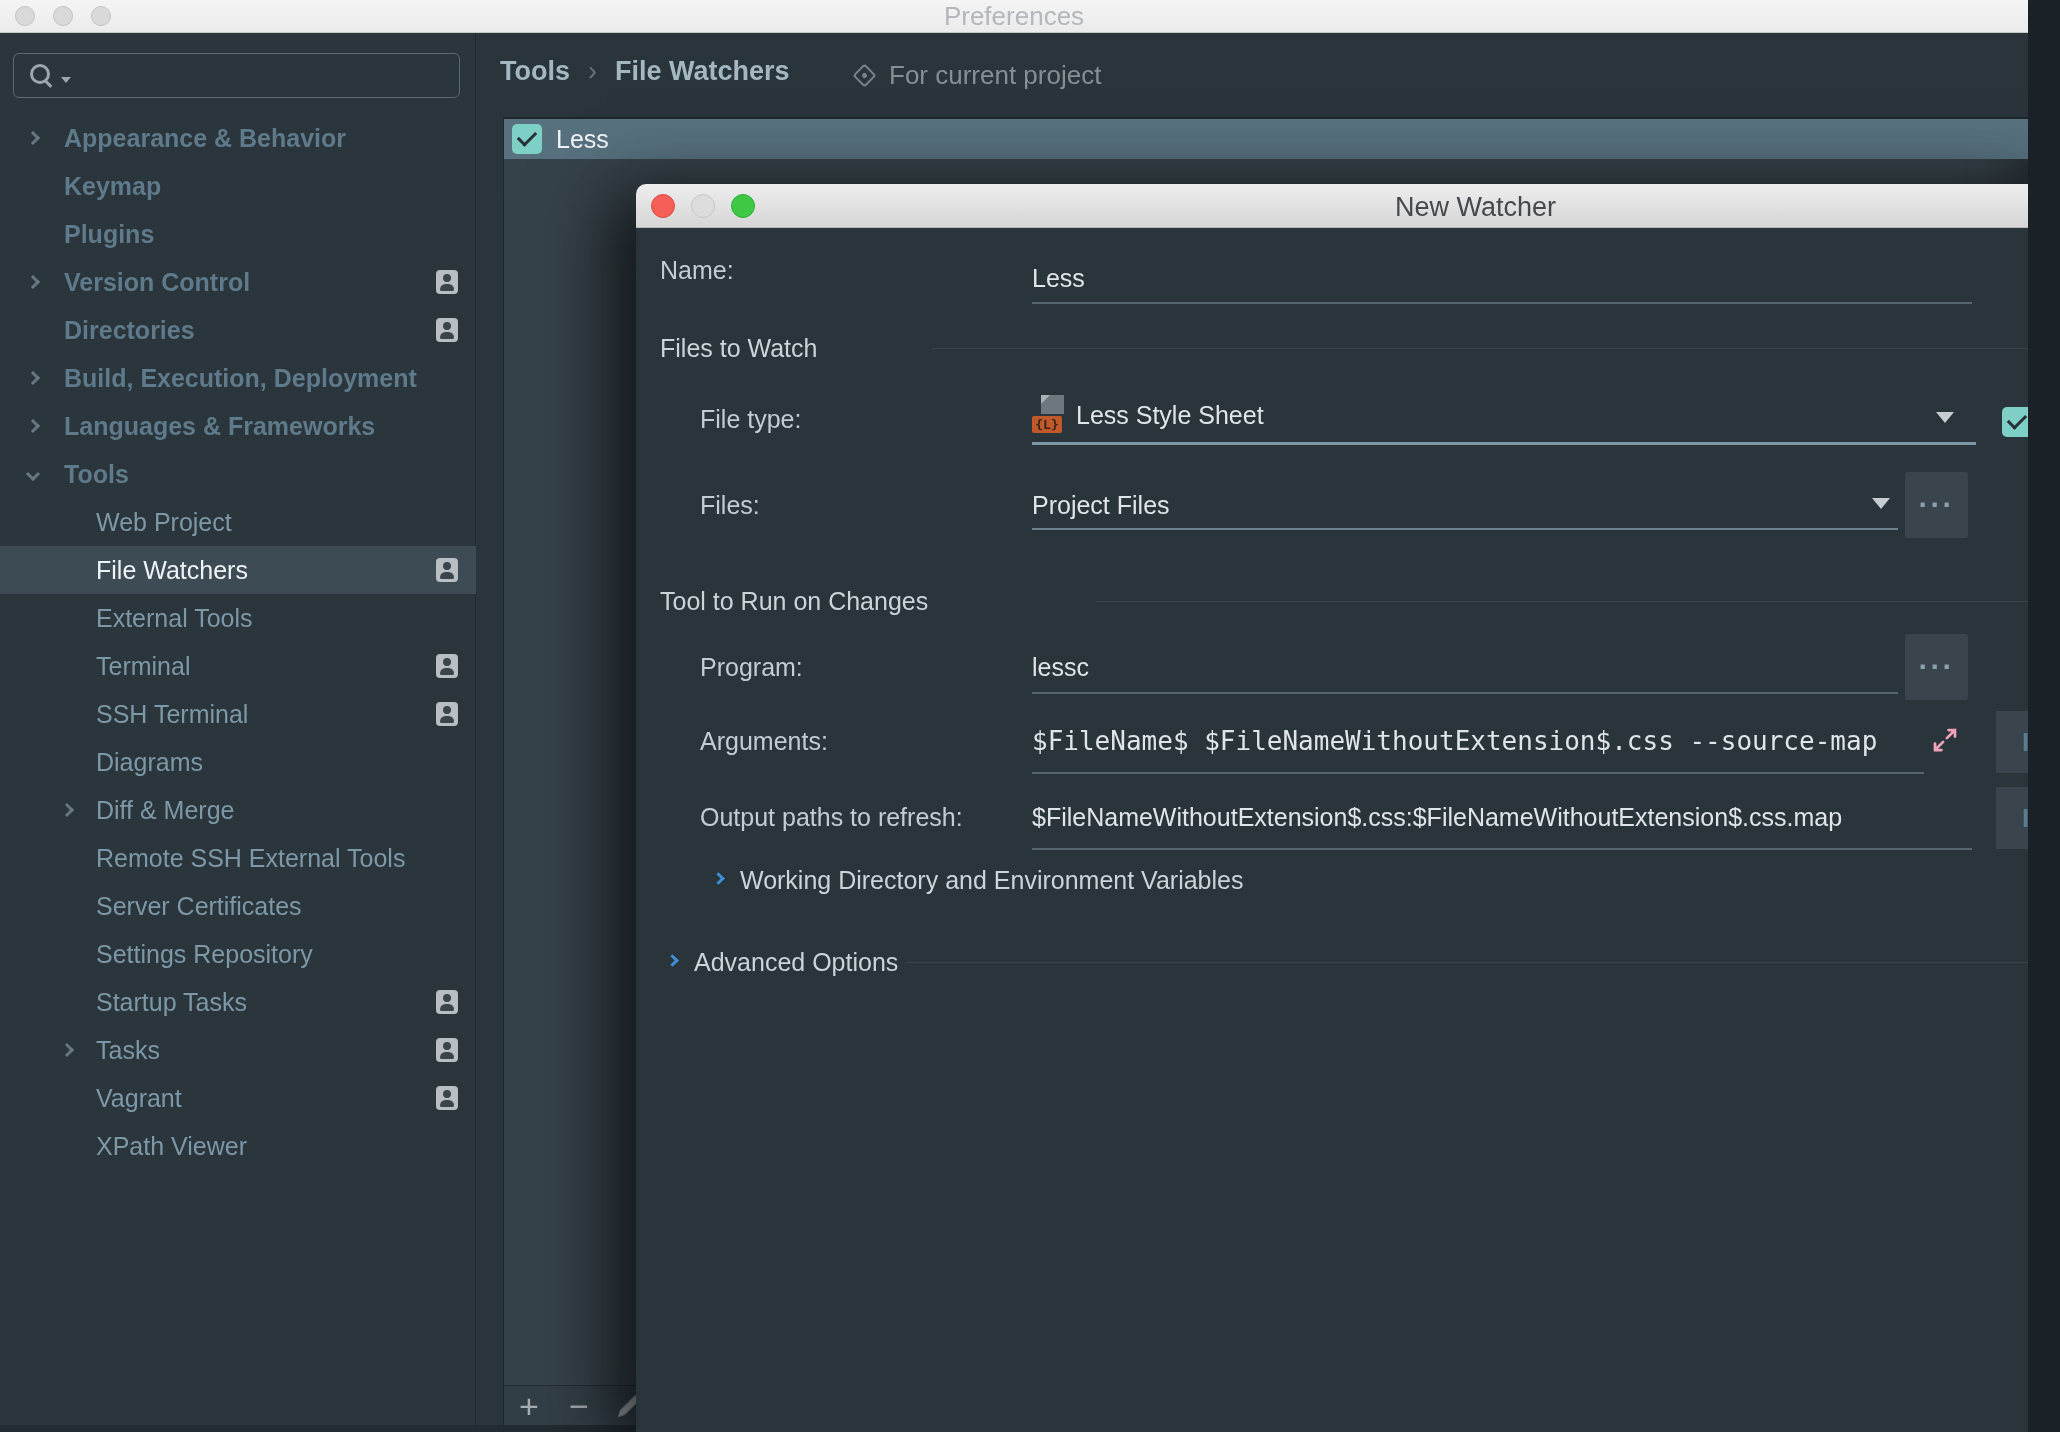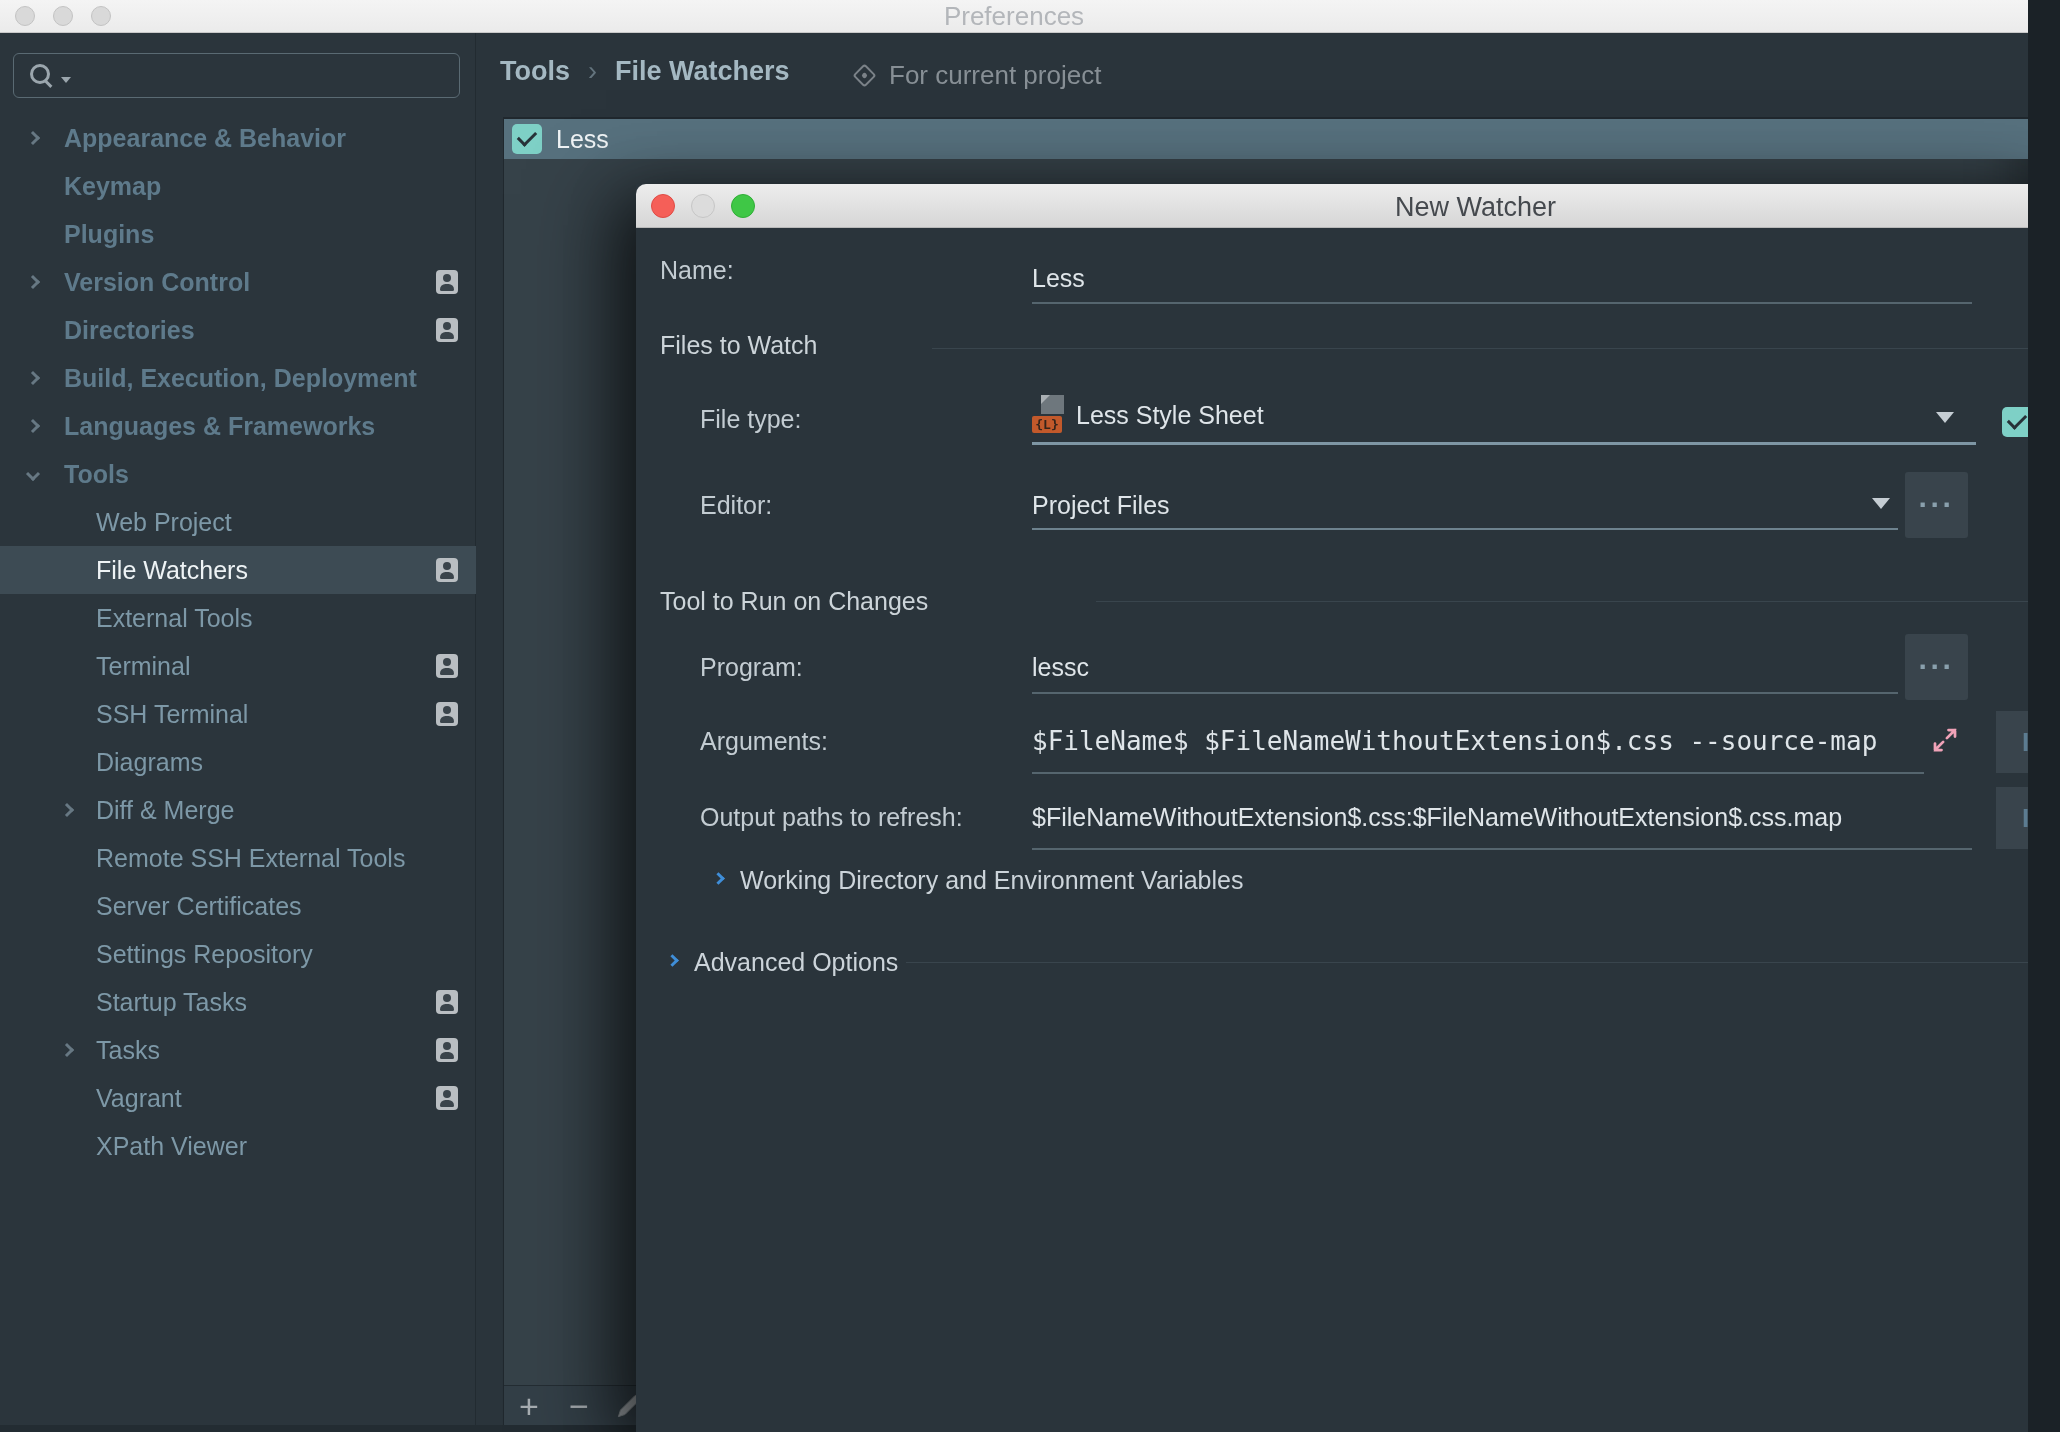--- a/index.html
+++ b/index.html
@@ -289,21 +289,21 @@
     </div>
 
     <div class="drow" style="left:24px; top:66px;">
       <span class="dlabel">Name:</span>
     </div>
     <div class="drow" style="left:396px; top:74px;">
       <span class="dvalue">Less</span>
     </div>
     <div class="underline" style="left:396px; top:118px; width:940px;"></div>
 
-    <div class="drow" style="left:24px; top:136px;align-items:flex-end;">
+    <div class="drow" style="left:24px; top:144px;">
       <span class="dsection">Files to Watch</span>
     </div>
     <div class="hrule" style="left:296px; top:164px;"></div>
 
     <div class="drow" style="left:64px; top:215px;">
       <span class="dlabel">File type:</span>
     </div>
     <div class="drow" style="left:396px; top:211px;">
       <span class="lessicon">
         <span class="page"></span>
@@ -311,21 +311,21 @@
       </span>
       <span class="dvalue">Less Style Sheet</span>
     </div>
     <span class="caret" style="left:1300px; top:228px;"></span>
     <div class="underline bright" style="left:396px; top:258px; width:944px;"></div>
 
     <span class="cbx dlg-checkbox"></span>
     <span class="dlg-checkbox-label">Tr</span>
 
     <div class="drow" style="left:64px; top:301px;">
-      <span class="dlabel">Editor:</span>
+      <span class="dlabel">Files:</span>
     </div>
     <div class="drow" style="left:396px; top:301px;">
       <span class="dvalue">Project Files</span>
     </div>
     <span class="caret" style="left:1236px; top:314px;"></span>
     <div class="underline mid" style="left:396px; top:344px; width:866px;"></div>
     <div class="browse-btn" style="left:1269px; top:288px; height:66px;">···</div>
 
     <div class="drow" style="left:24px; top:397px;">
       <span class="dsection">Tool to Run on Changes</span>

